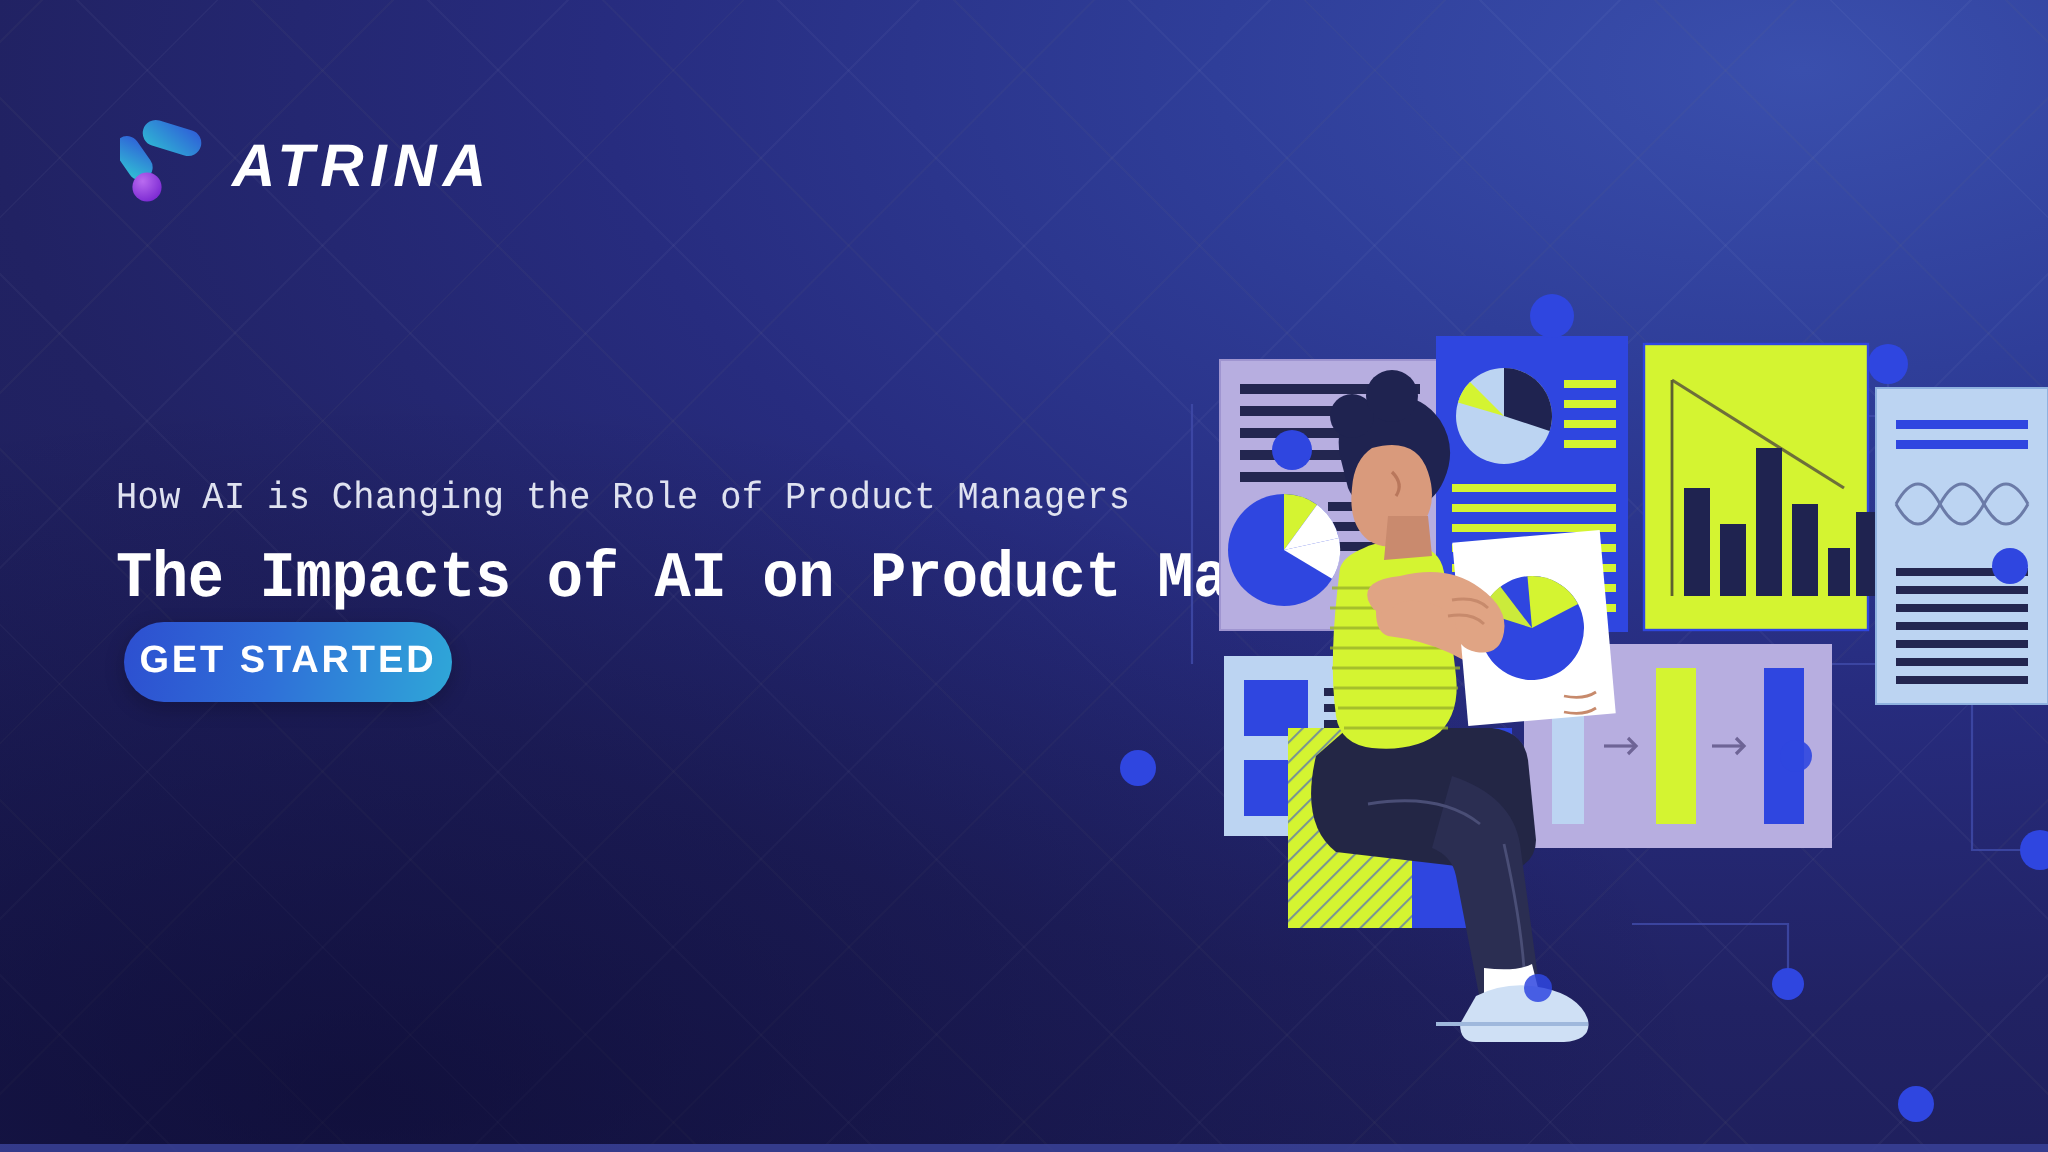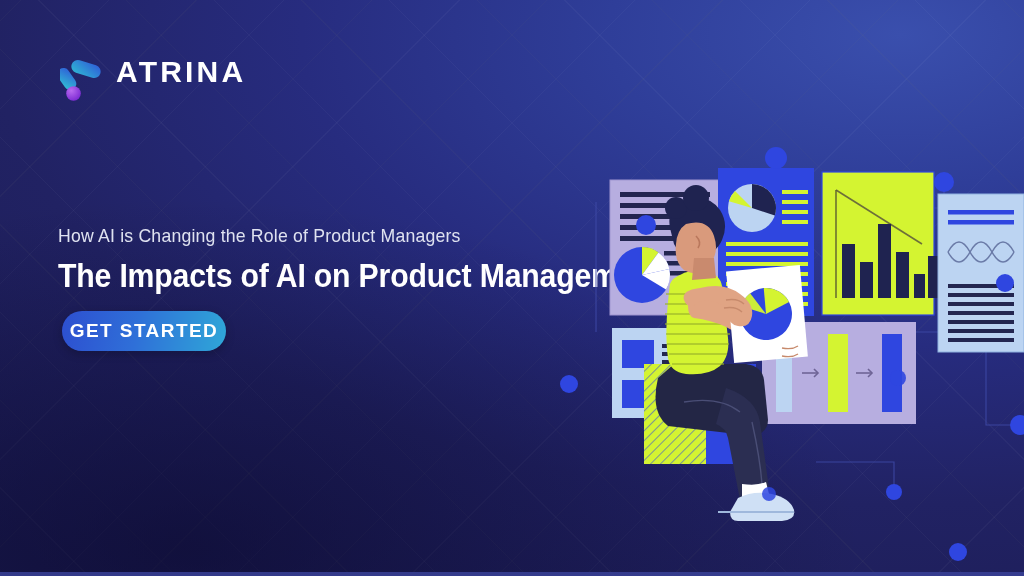--- a/index.html
+++ b/index.html
@@ -32,29 +32,29 @@
     position:absolute; inset:0;
     background:radial-gradient(120% 110% at 18% 95%, rgba(8,6,40,.55) 0%, rgba(8,6,40,0) 55%);
     pointer-events:none;
   }
   .bottom-strip {
     position:absolute; left:0; right:0; bottom:0; height:4px;
     background:#3a4298; opacity:.85;
   }
 
   
-  .logo { position:absolute; left:60px; top:55px; display:flex; align-items:flex-start; gap:14px; }
+  .logo { position:absolute; left:60px; top:55px; display:flex; align-items:flex-end; gap:14px;font-style:italic; }
   .logo-mark { width:42px; height:46px; position:relative; }
   .logo-text {
     color:#ffffff; font-size:30px; font-weight:700; letter-spacing:3.2px;
     font-family:"Liberation Sans", sans-serif;
   }
 
   
-  .copy { position:absolute; left:58px; top:225px; width:580px; }
+  .copy { position:absolute; left:58px; top:238px; width:580px;font-family:Liberation Mono, monospace; }
   .eyebrow {
     color:#dfe2f0; font-size:19px; font-weight:400; letter-spacing:.2px;
     transform:scaleX(.93); transform-origin:left center; white-space:nowrap;
   }
   .headline {
     margin-top:11px;
     color:#ffffff; font-size:32.5px; font-weight:700; letter-spacing:-.2px;
     transform:scaleX(.93); transform-origin:left center; white-space:nowrap;
   }
   .cta {

